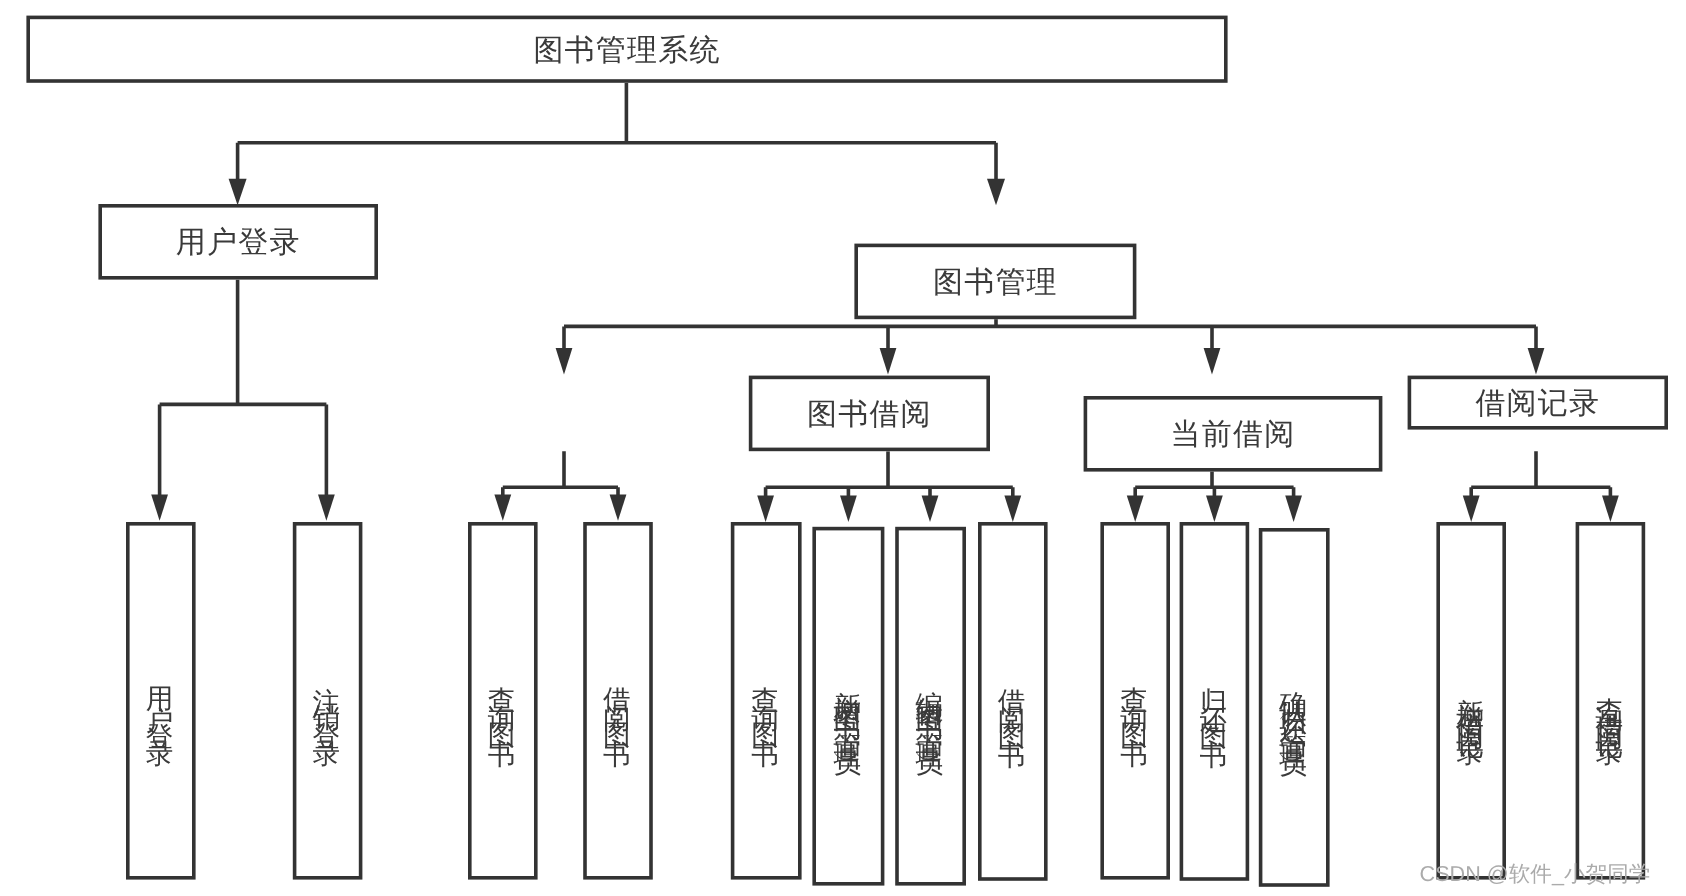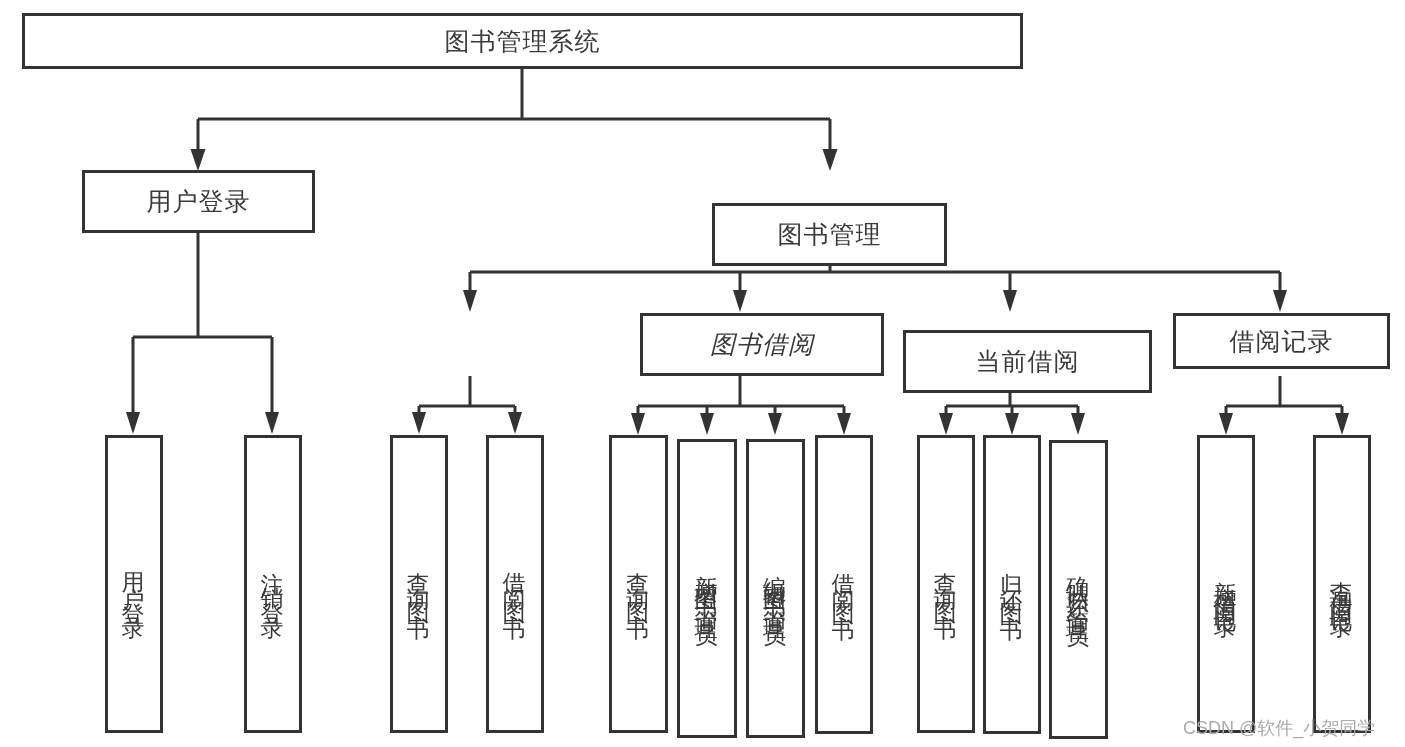--- a/index.html
+++ b/index.html
@@ -115,27 +115,27 @@
     <span>图书管理系统</span>
   </div>
 
   <div class="node h" style="left:82px;top:170px;width:233px;height:63px;">
     <span>用户登录</span>
   </div>
   <div class="node h" style="left:712px;top:170px;width:235px;height:63px;margin-top:33px;">
     <span>图书管理</span>
   </div>
 
-  <div class="node h" style="left:640px;top:313px;width:244px;height:63px;font-style:italic;">
+  <div class="node h" style="left:624px;top:313px;width:201px;height:63px;">
     <span>图书借阅</span>
   </div>
   <div class="node h" style="left:903px;top:330px;width:249px;height:63px;">
     <span>当前借阅</span>
   </div>
-  <div class="node h" style="left:1173px;top:313px;width:217px;height:56px;">
+  <div class="node h" style="left:1173px;top:313px;width:217px;height:45px;">
     <span>借阅记录</span>
   </div>
 
   <div class="node v" style="left:105px;top:435px;width:58px;height:298px;">
     <span class="vtext v4">用户登录</span>
   </div>
   <div class="node v" style="left:244px;top:435px;width:58px;height:298px;">
     <span class="vtext v4">注销登录</span>
   </div>
 

